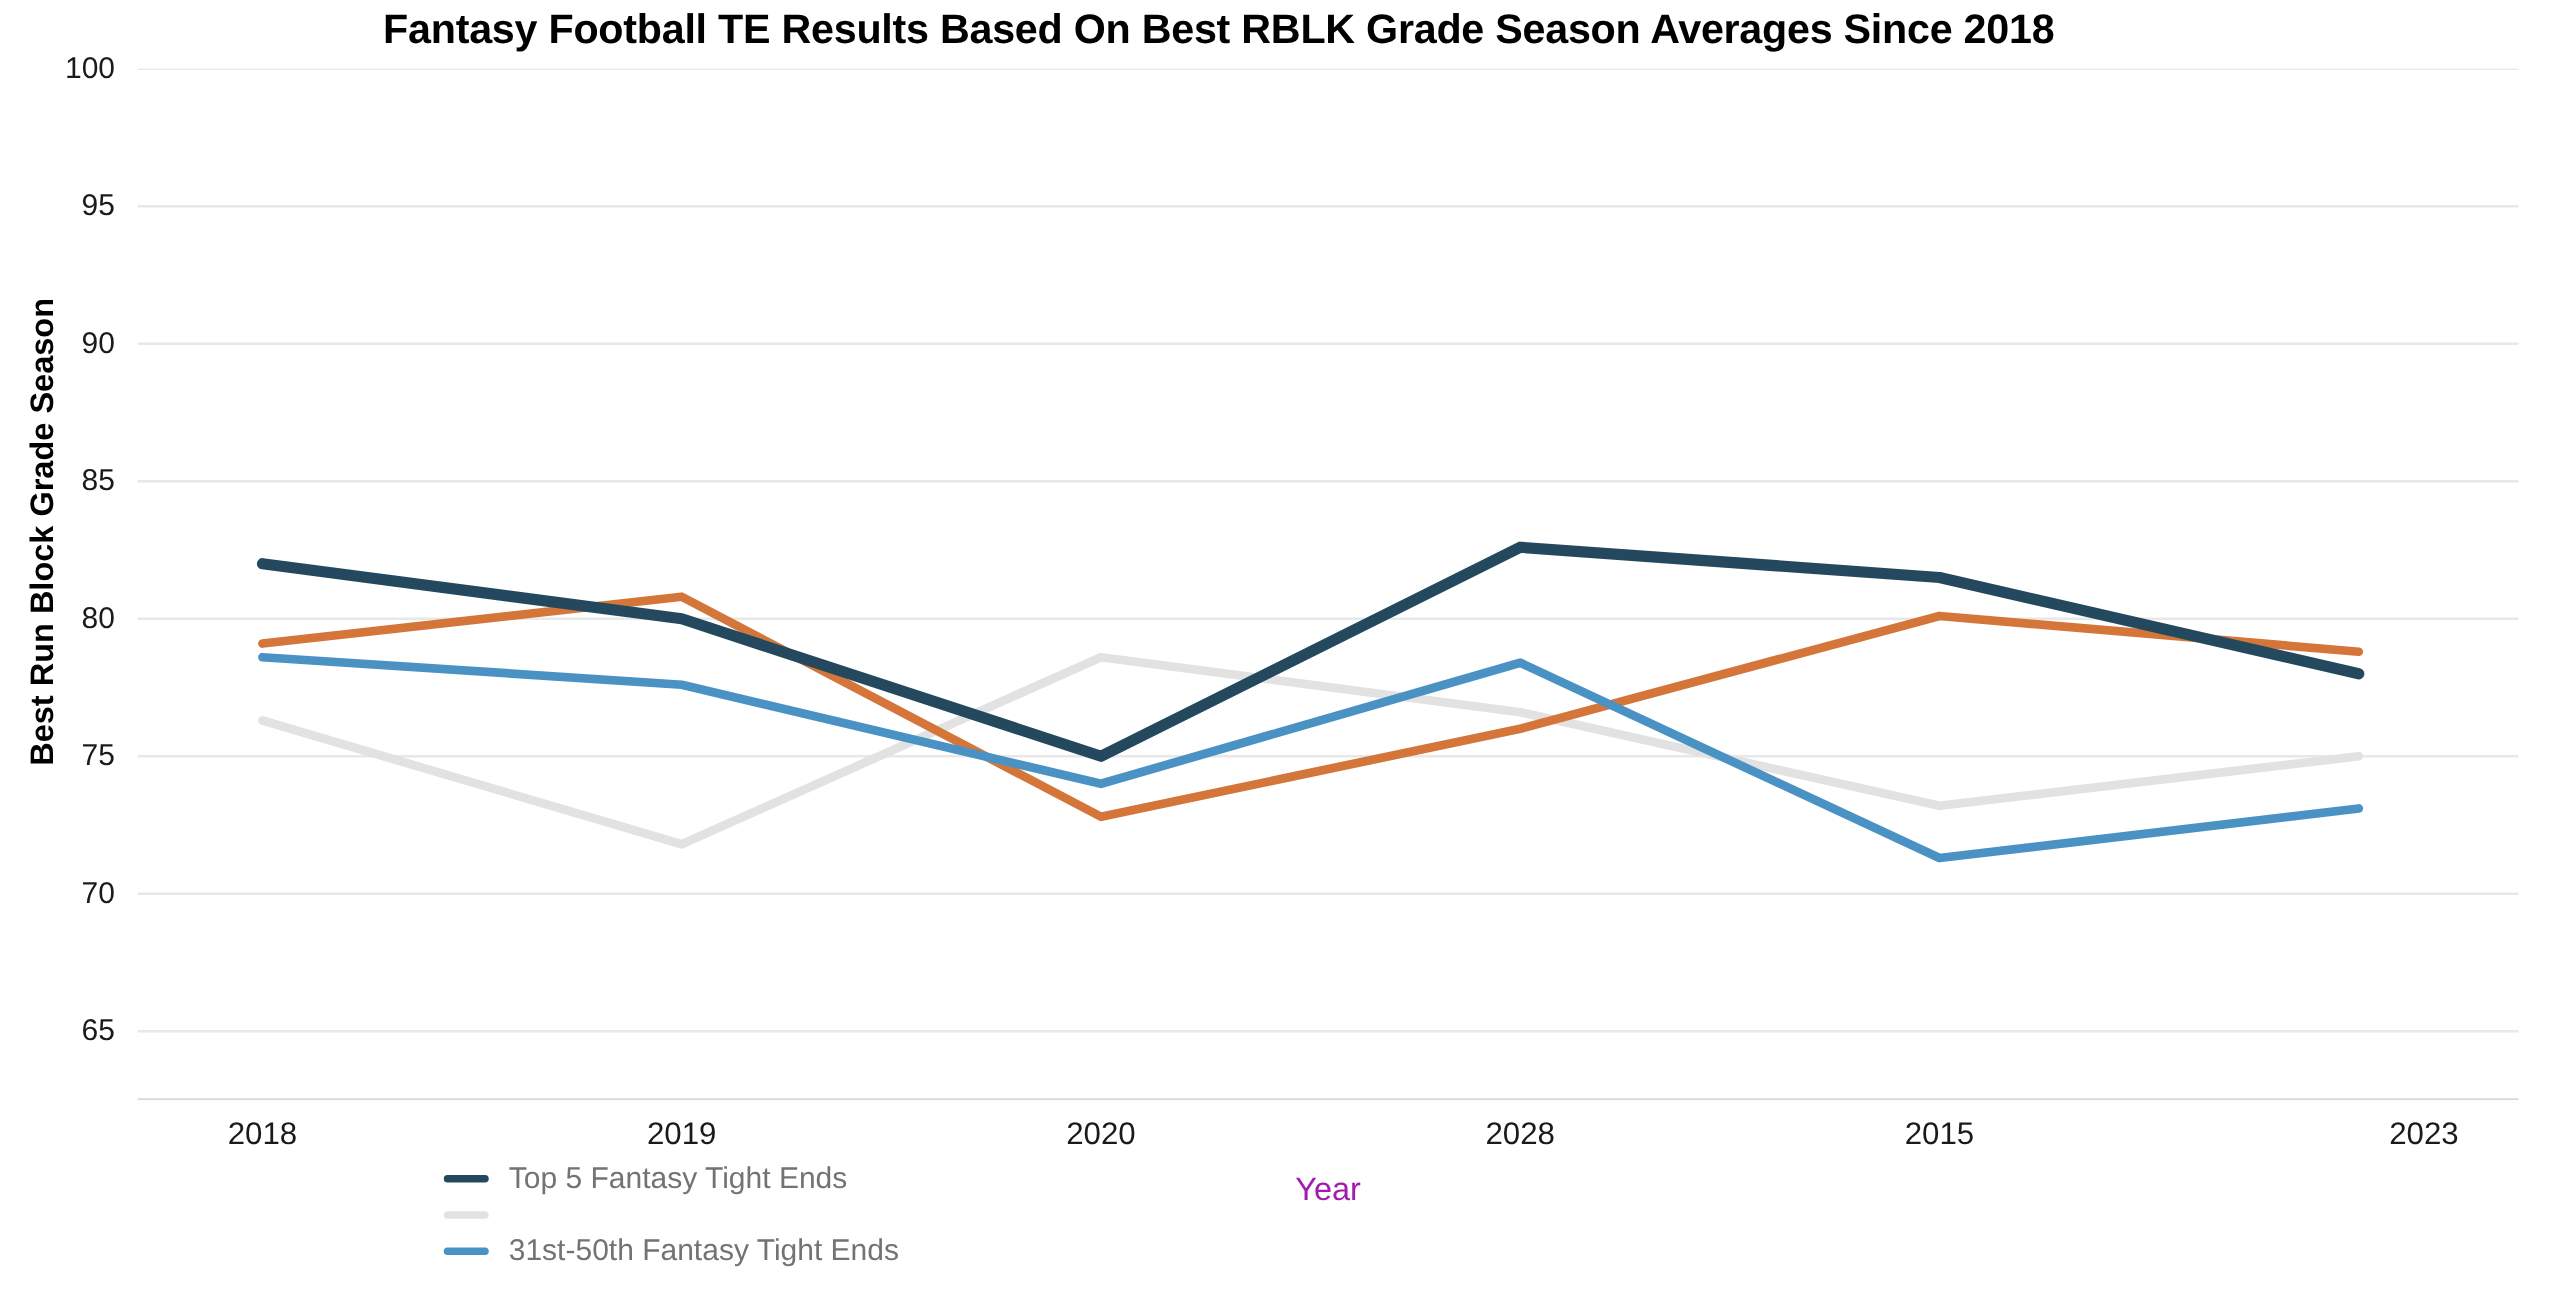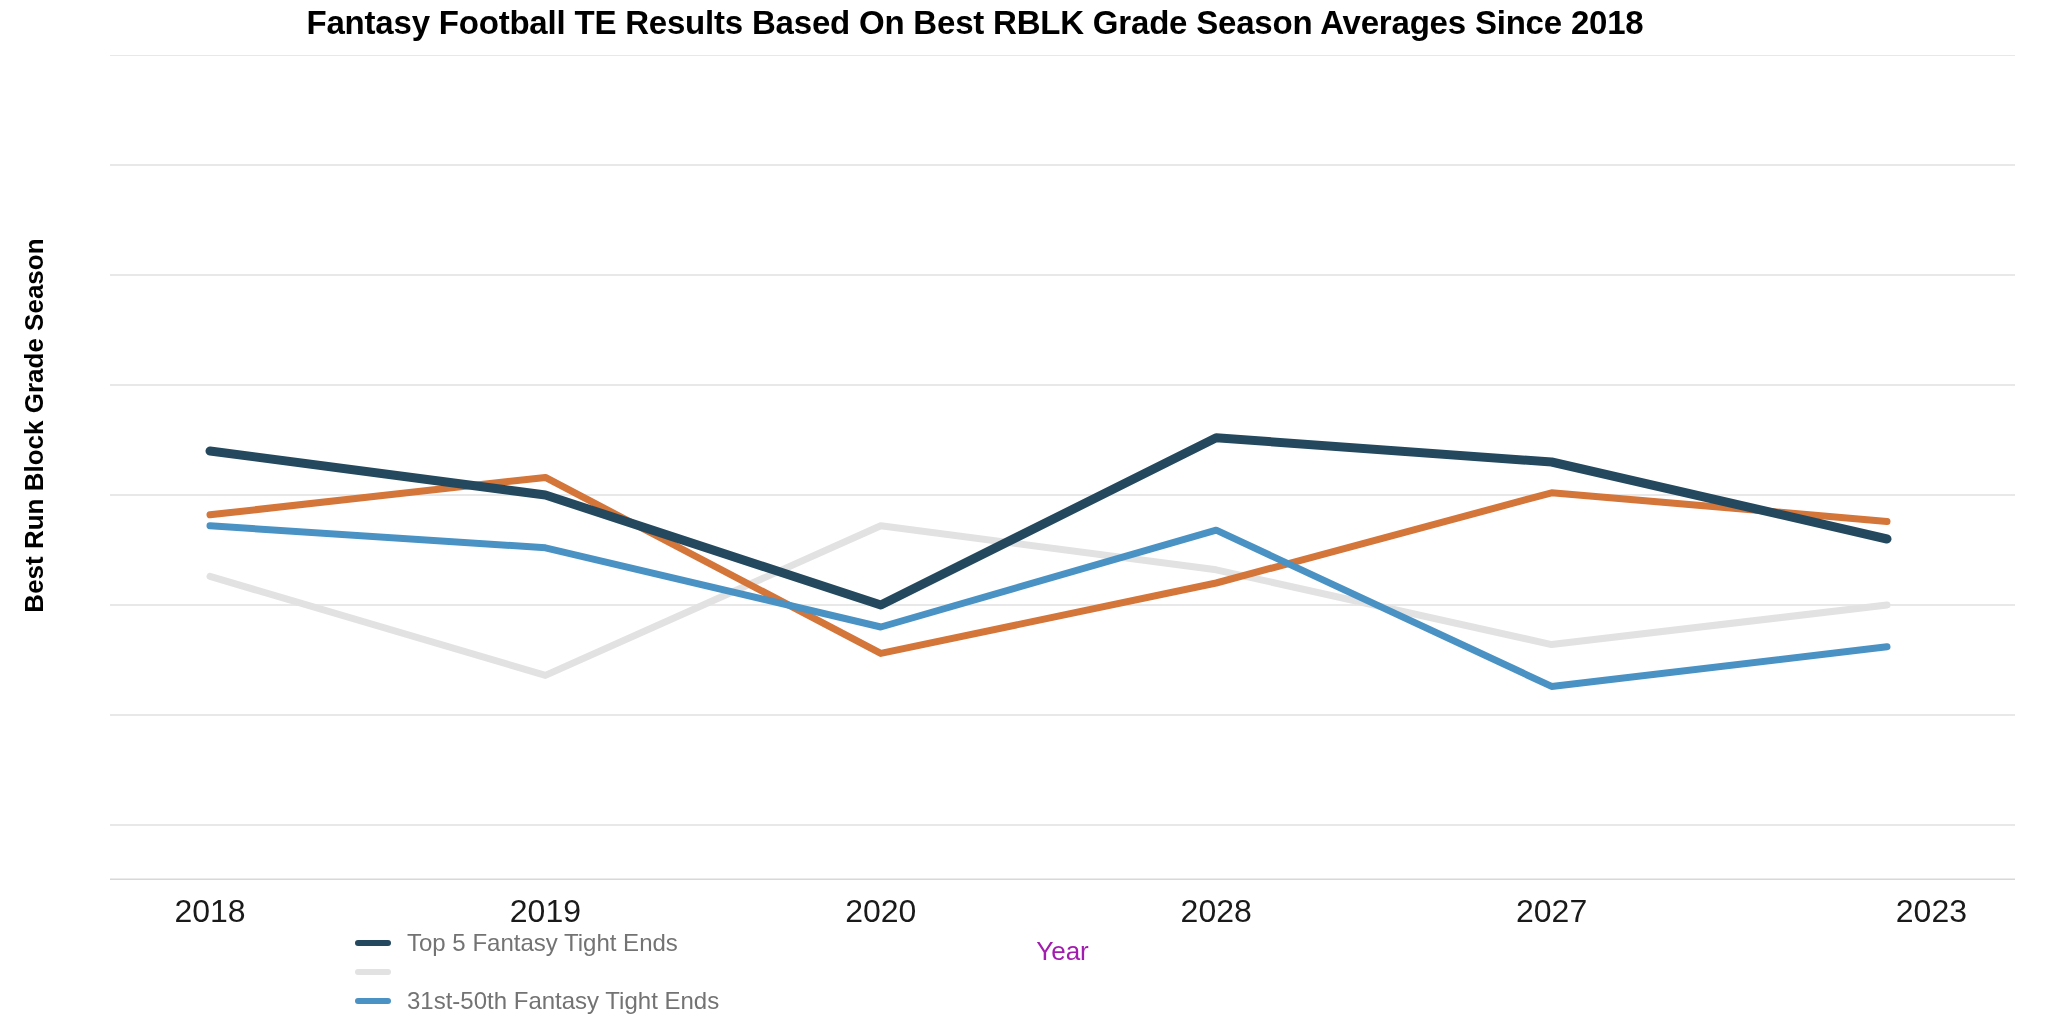--- a/index.html
+++ b/index.html
@@ -87,21 +87,21 @@
     height: 825px;
   }
 
   
   .x-tick-label {
     position: absolute;
     top: 0;
     width: 160px;
     margin-left: -80px;
     text-align: center;
-    font-size: 32px;
+    font-size: 25px;
     color: #1a1a1a;
     white-space: nowrap;
   }
   #x-tick-labels {
     position: absolute;
     left: 110px;
     top: 893px;
     width: 1905px;
     height: 34px;
   }
@@ -147,20 +147,30 @@
 </style>
 </head>
 <body>
 
 <div id="chart-root">
 
   <div id="chart-title">Fantasy Football TE Results Based On Best RBLK Grade Season Averages Since 2018</div>
 
   <div id="y-axis-title">Best Run Block Grade Season</div>
 
+  <div id="y-tick-labels">
+      <div class="y-tick-label" style="top: 0px;">100</div>
+      <div class="y-tick-label" style="top: 110px;">95</div>
+      <div class="y-tick-label" style="top: 220px;">90</div>
+      <div class="y-tick-label" style="top: 330px;">85</div>
+      <div class="y-tick-label" style="top: 440px;">80</div>
+      <div class="y-tick-label" style="top: 550px;">75</div>
+      <div class="y-tick-label" style="top: 660px;">70</div>
+      <div class="y-tick-label" style="top: 770px;">65</div>
+    </div>
 
   <div id="plot-area">
     <svg id="grid-layer" viewBox="0 0 1905 825" preserveAspectRatio="none">
         <line x1="0" x2="1905" y1="0" y2="0" stroke="#e8e8e8" stroke-width="2"></line>
         <line x1="0" x2="1905" y1="110" y2="110" stroke="#e8e8e8" stroke-width="2"></line>
         <line x1="0" x2="1905" y1="220" y2="220" stroke="#e8e8e8" stroke-width="2"></line>
         <line x1="0" x2="1905" y1="330" y2="330" stroke="#e8e8e8" stroke-width="2"></line>
         <line x1="0" x2="1905" y1="440" y2="440" stroke="#e8e8e8" stroke-width="2"></line>
         <line x1="0" x2="1905" y1="550" y2="550" stroke="#e8e8e8" stroke-width="2"></line>
         <line x1="0" x2="1905" y1="660" y2="660" stroke="#e8e8e8" stroke-width="2"></line>
@@ -173,21 +183,21 @@
         <polyline points="100,470.8000000000001 435.40000000000003,492.8000000000001 770.8000000000001,572 1106.1999999999998,475.1999999999999 1441.6000000000001,631.4000000000001 1777,591.8000000000002" fill="none" stroke="#4a92c4" stroke-width="7" stroke-linecap="round" stroke-linejoin="round"></polyline>
         <polyline points="100,396 435.40000000000003,440 770.8000000000001,550 1106.1999999999998,382.8000000000002 1441.6000000000001,406.99999999999994 1777,484" fill="none" stroke="#24495e" stroke-width="9" stroke-linecap="round" stroke-linejoin="round"></polyline>
       </svg>
   </div>
 
   <div id="x-tick-labels">
       <div class="x-tick-label" style="left: 100px;">2018</div>
       <div class="x-tick-label" style="left: 435.4px;">2019</div>
       <div class="x-tick-label" style="left: 770.8px;">2020</div>
       <div class="x-tick-label" style="left: 1106.2px;">2028</div>
-      <div class="x-tick-label" style="left: 1441.6px;">2027</div>
+      <div class="x-tick-label" style="left: 1441.6px;">2015</div>
       <div class="x-tick-label" style="left: 1777px; text-align: right;">2023</div>
     </div>
 
   <div id="x-axis-title">Year</div>
 
   <div id="legend">
       <div class="legend-item">
         <span class="legend-swatch" style="background: rgb(36, 73, 94);"></span>
         <span class="legend-label">Top 5 Fantasy Tight Ends</span>
       </div>

